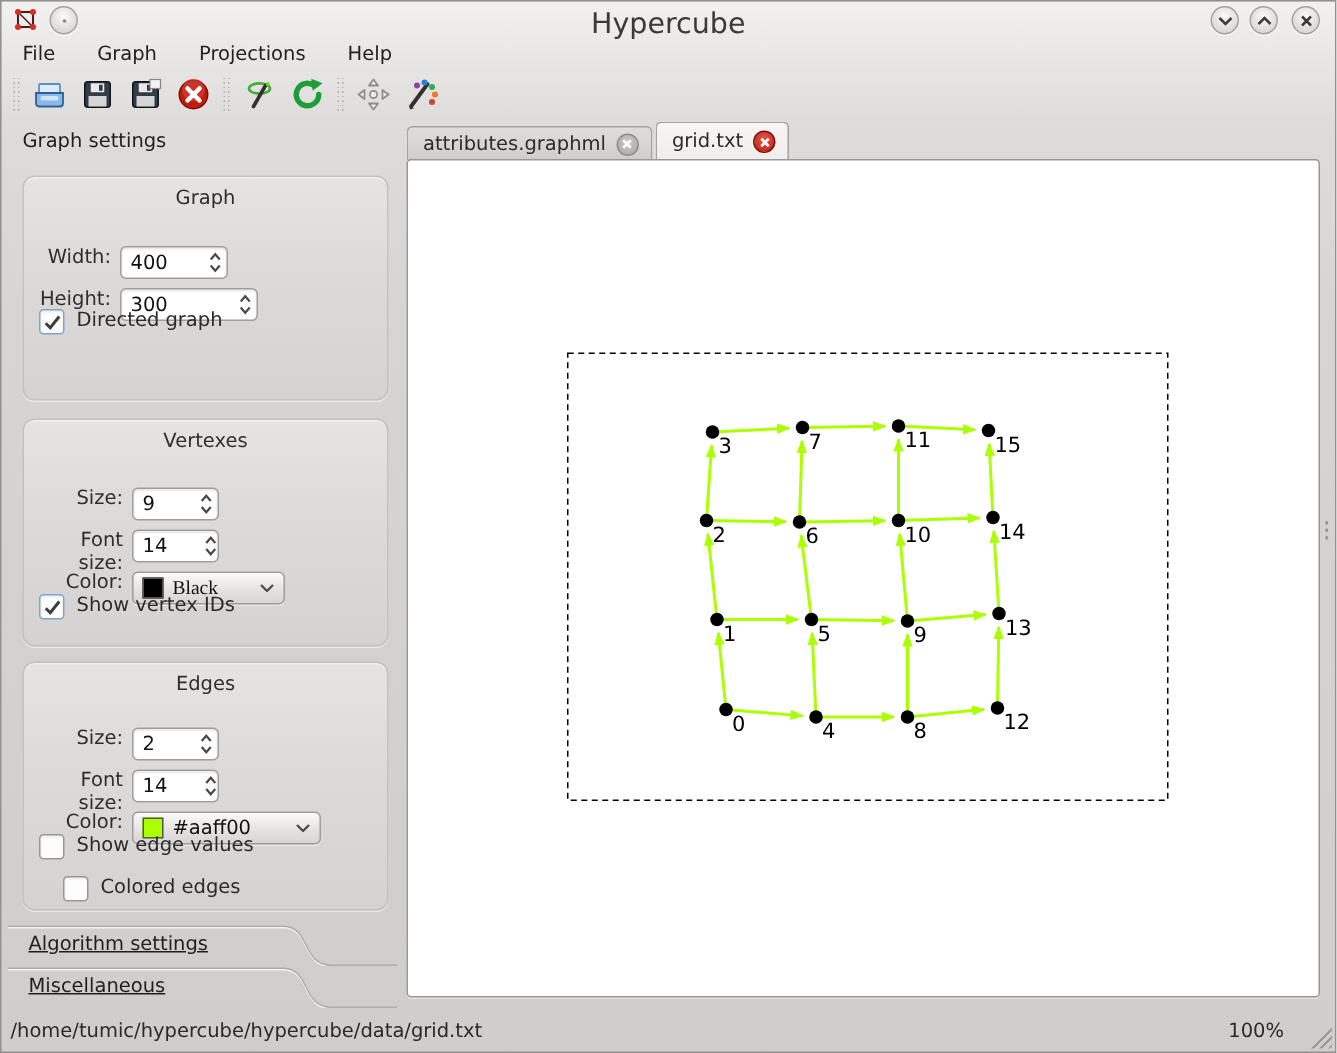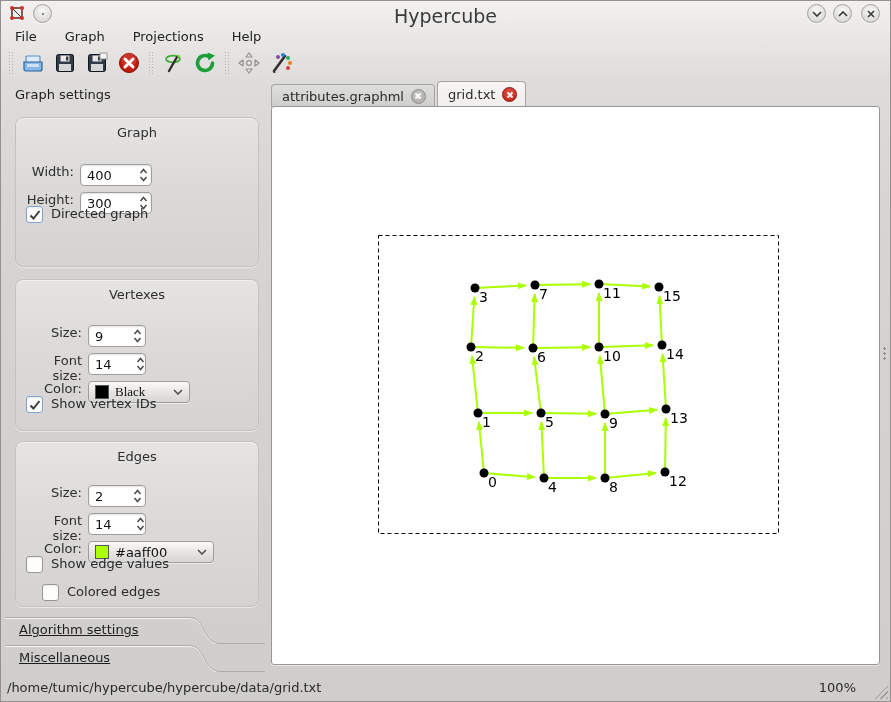--- a/index.html
+++ b/index.html
@@ -244,21 +244,21 @@
           <span class="spin-buttons">
             <svg width="9" height="14" viewBox="0 0 9 14">
                 <polyline points="1.5,5 4.5,1.5 7.5,5" fill="none" stroke="#4a4a4a" stroke-width="1.5"></polyline>
                 <polyline points="1.5,9 4.5,12.5 7.5,9" fill="none" stroke="#4a4a4a" stroke-width="1.5"></polyline>
               </svg>
           </span>
         </span>
       </div>
       <div class="field-row" style="left:8px; top:59px;">
         <span class="field-label" style="width:50px;">Height:</span>
-        <span class="spinbox" style="width:72px;">
+        <span class="spinbox" style="width:92px;">
           <span class="spin-value">300</span>
           <span class="spin-buttons">
             <svg width="9" height="14" viewBox="0 0 9 14">
                 <polyline points="1.5,5 4.5,1.5 7.5,5" fill="none" stroke="#4a4a4a" stroke-width="1.5"></polyline>
                 <polyline points="1.5,9 4.5,12.5 7.5,9" fill="none" stroke="#4a4a4a" stroke-width="1.5"></polyline>
               </svg>
           </span>
         </span>
       </div>
       <div class="checkbox-row" style="left:10px; top:88px;">

